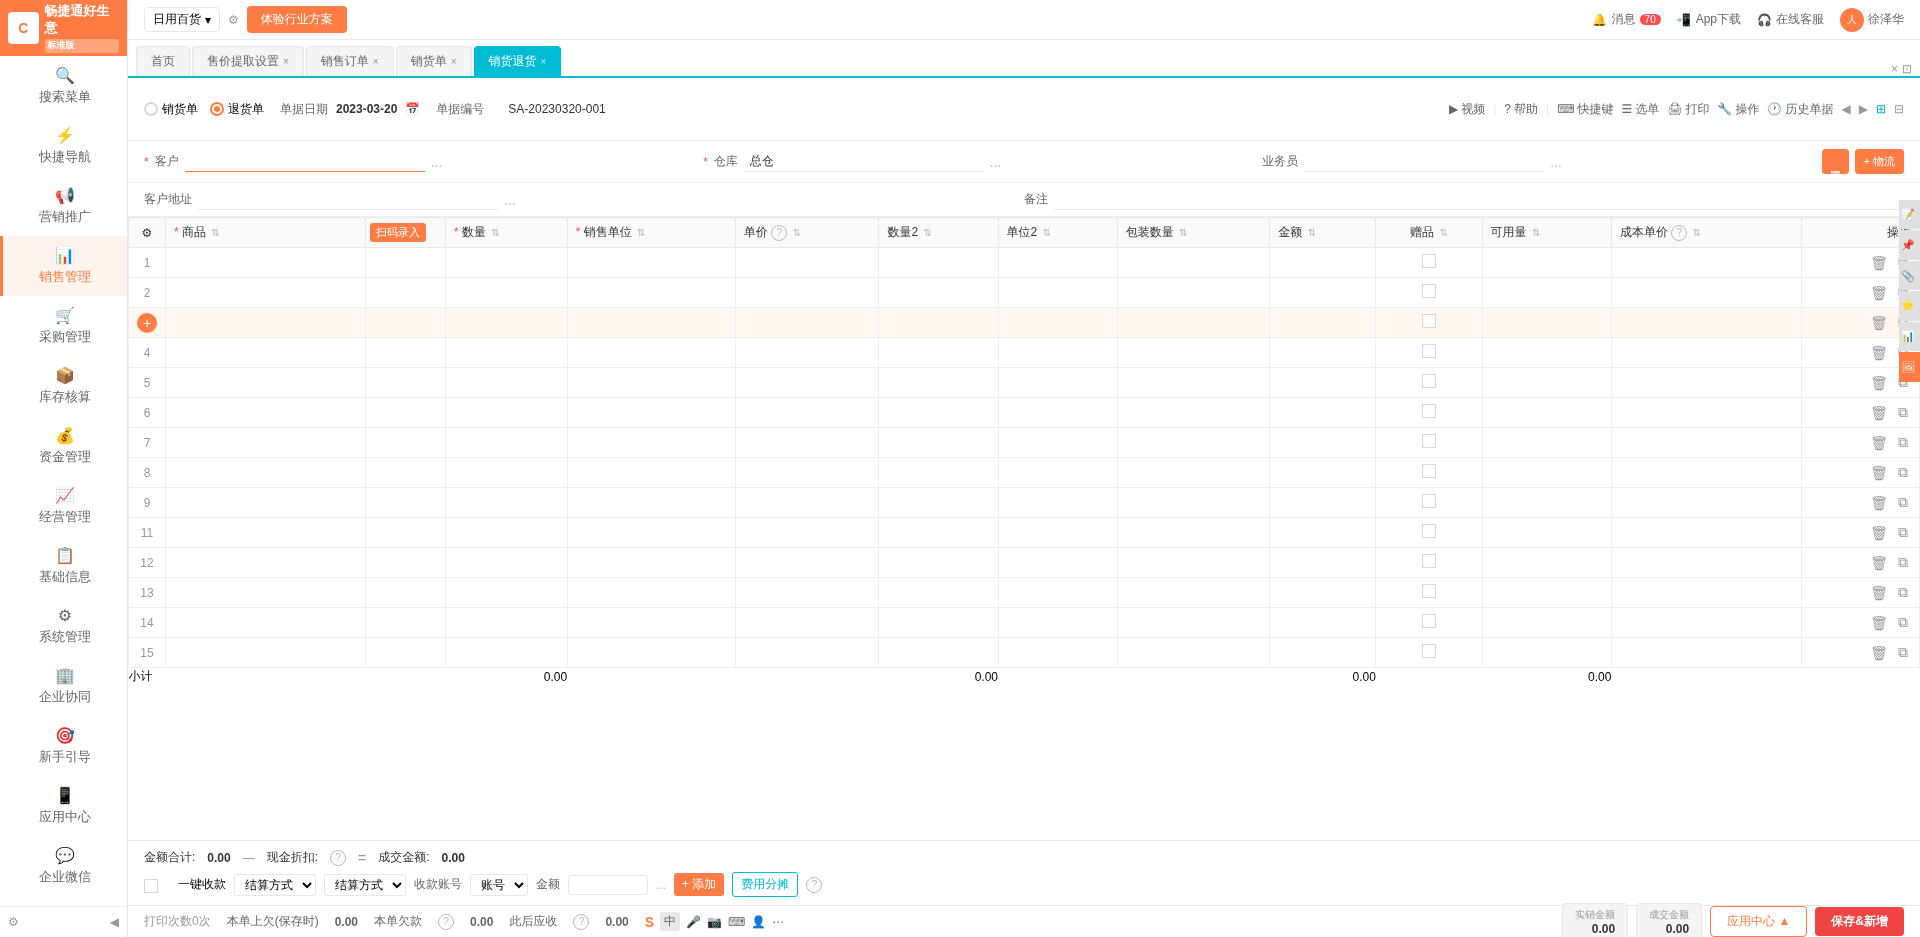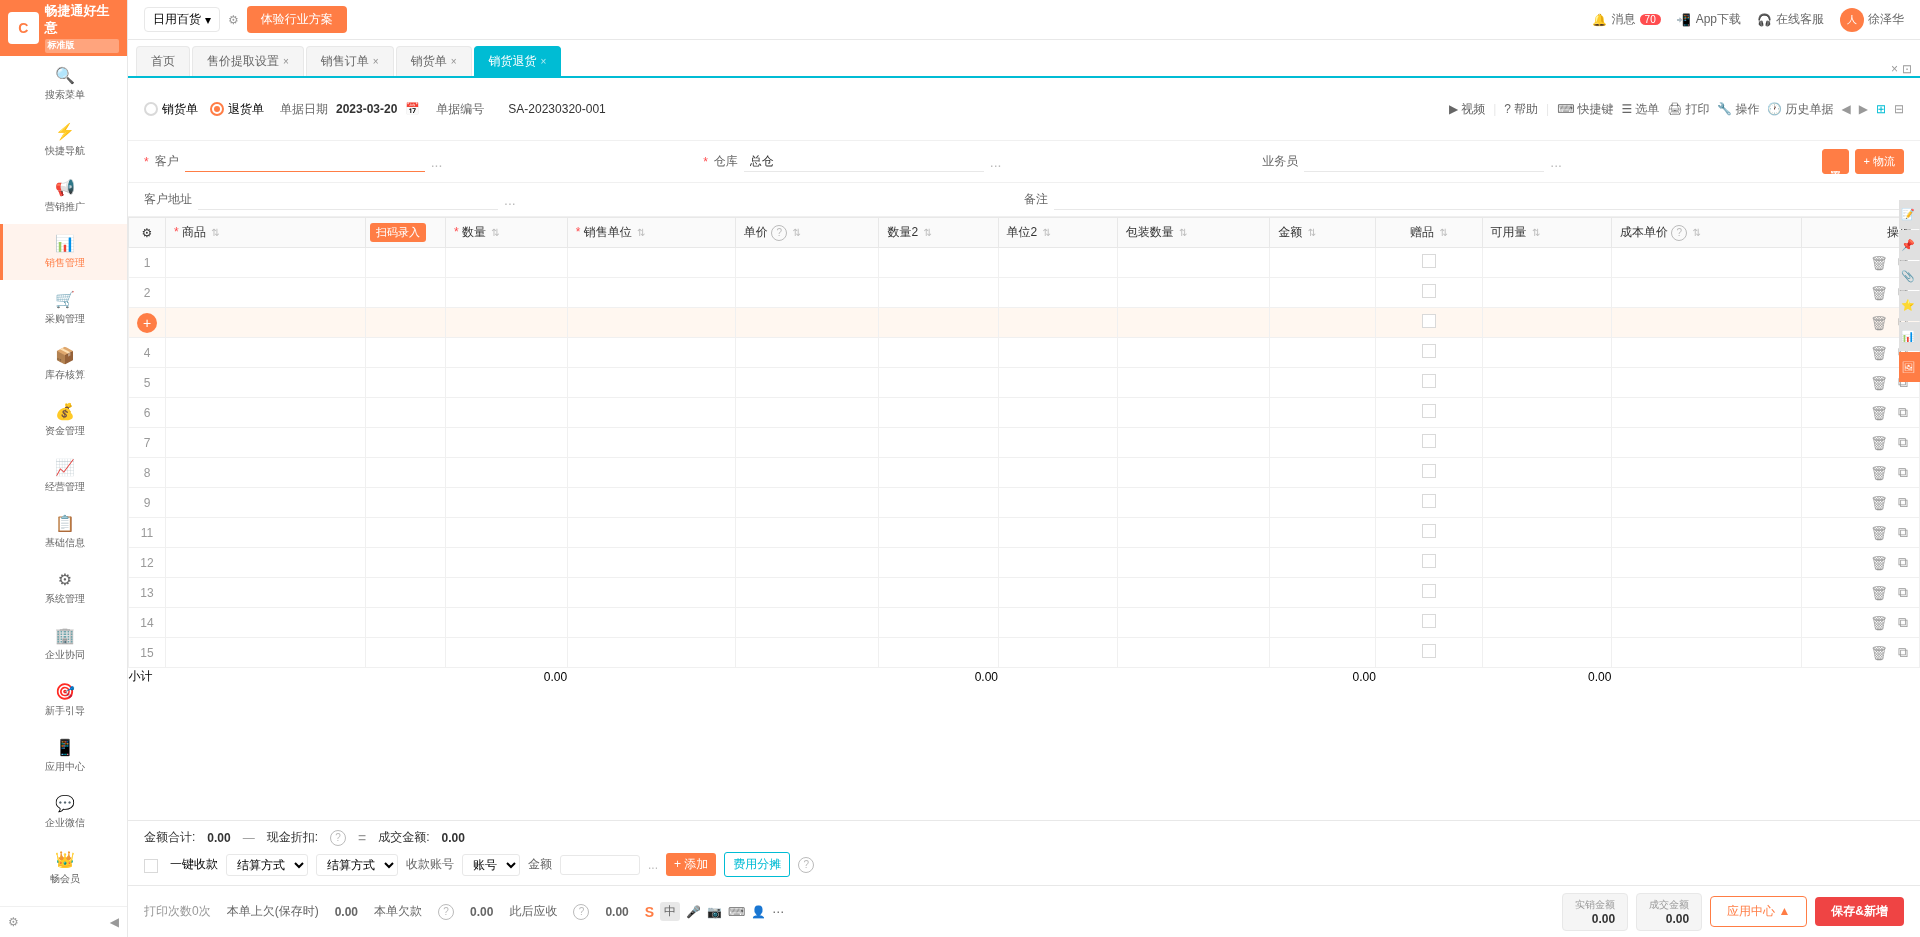--- a/index.html
+++ b/index.html
@@ -10,21 +10,21 @@
     .sidebar-logo { background: #ff7d45; padding: 12px 8px; display: flex; align-items: center; gap: 6px; color: #fff; font-weight: bold; font-size: 13px; height: 56px; }
     .sidebar-logo-icon { width: 32px; height: 32px; background: #fff; border-radius: 4px; display: flex; align-items: center; justify-content: center; }
     .sidebar-logo-icon span { color: #ff7d45; font-size: 14px; font-weight: bold; }
     .sidebar-logo-text { display: flex; flex-direction: column; font-size: 11px; line-height: 1.3; }
     .sidebar-logo-text .brand { font-size: 13px; }
     .sidebar-logo-text .version { font-size: 9px; background: rgba(255,255,255,0.3); padding: 1px 3px; border-radius: 2px; margin-top: 2px; }
     .sidebar-nav { flex: 1; overflow-y: auto; }
     .sidebar-item { padding: 10px 8px; display: flex; flex-direction: column; align-items: center; gap: 3px; cursor: pointer; color: #666; border-left: 3px solid transparent; transition: all 0.2s; }
     .sidebar-item.active { background: #fff3ed; color: #ff7d45; border-left-color: #ff7d45; }
     .sidebar-item-icon { font-size: 16px; }
-    .sidebar-item-label { font-size: 10px; text-align: center; }
+    .sidebar-item-label { font-size: 13px; text-align: center; }
     .sidebar-bottom { padding: 8px; display: flex; justify-content: space-between; align-items: center; border-top: 1px solid #f0f0f0; }
 
     
     .main { flex: 1; display: flex; flex-direction: column; overflow: hidden; }
 
     
     .topbar { height: 40px; background: #fff; border-bottom: 1px solid #e8e8e8; display: flex; align-items: center; justify-content: space-between; padding: 0 16px; flex-shrink: 0; }
     .topbar-left { display: flex; align-items: center; gap: 8px; }
     .topbar-select { border: 1px solid #e8e8e8; border-radius: 4px; padding: 3px 8px; background: #fff; cursor: pointer; display: flex; align-items: center; gap: 4px; }
     .topbar-gear { cursor: pointer; color: #999; }
@@ -73,28 +73,28 @@
     .sort-icon { color: #bbb; font-size: 10px; cursor: pointer; margin-left: 2px; }
 
     
     .bottom-bar { border-top: 1px solid #e8e8e8; padding: 8px 16px; background: #fff; flex-shrink: 0; }
     .bottom-total { display: flex; align-items: center; gap: 12px; color: #333; }
     .total-dash { color: #999; }
     .help-icon { width: 16px; height: 16px; border-radius: 50%; border: 1px solid #bbb; color: #bbb; display: inline-flex; align-items: center; justify-content: center; font-size: 10px; cursor: pointer; }
     .eq-icon { color: #999; font-size: 14px; }
 
     .bottom-payment { display: flex; align-items: center; gap: 8px; padding-top: 6px; flex-wrap: wrap; }
-    .checkbox-label { display: flex; align-items: flex-end; gap: 12px; cursor: pointer; }
+    .checkbox-label { display: flex; align-items: flex-end; gap: 20px; cursor: pointer; }
     .payment-select { border: 1px solid #e8e8e8; border-radius: 3px; padding: 2px 6px; background: #fff; cursor: pointer; }
     .payment-input { border: 1px solid #e8e8e8; border-radius: 3px; padding: 2px 6px; background: #fff; width: 80px; }
     .add-cost-btn { background: #ff7d45; color: #fff; border: none; border-radius: 3px; padding: 3px 8px; cursor: pointer; }
     .split-btn { border: 1px solid #00bcd4; color: #00bcd4; background: #fff; border-radius: 3px; padding: 3px 8px; cursor: pointer; }
 
     
-    .footer { height: 52px; border-top: 1px solid #e8e8e8; background: #fff; display: flex; align-items: center; padding: 0 16px; justify-content: space-between; flex-shrink: 0; }
+    .footer { height: 32px; border-top: 1px solid #e8e8e8; background: #fff; display: flex; align-items: center; padding: 0 16px; justify-content: space-between; flex-shrink: 0; }
     .footer-left { display: flex; align-items: center; gap: 16px; color: #666; }
     .footer-right-summary { background: #f5f5f5; border: 1px solid #e8e8e8; border-radius: 4px; padding: 4px 12px; text-align: right; }
     .footer-right-summary .label { color: #999; font-size: 10px; }
     .footer-right-summary .value { color: #333; font-weight: bold; }
     .btn-save-draft { background: #fff; border: 1px solid #ff7d45; color: #ff7d45; border-radius: 4px; padding: 6px 16px; cursor: pointer; }
     .btn-save-new { background: #ef4444; border: none; color: #fff; border-radius: 4px; padding: 6px 16px; cursor: pointer; font-weight: bold; }
 
     .content-wrapper { flex: 1; display: flex; flex-direction: column; position: relative; overflow: hidden; }
 
     

